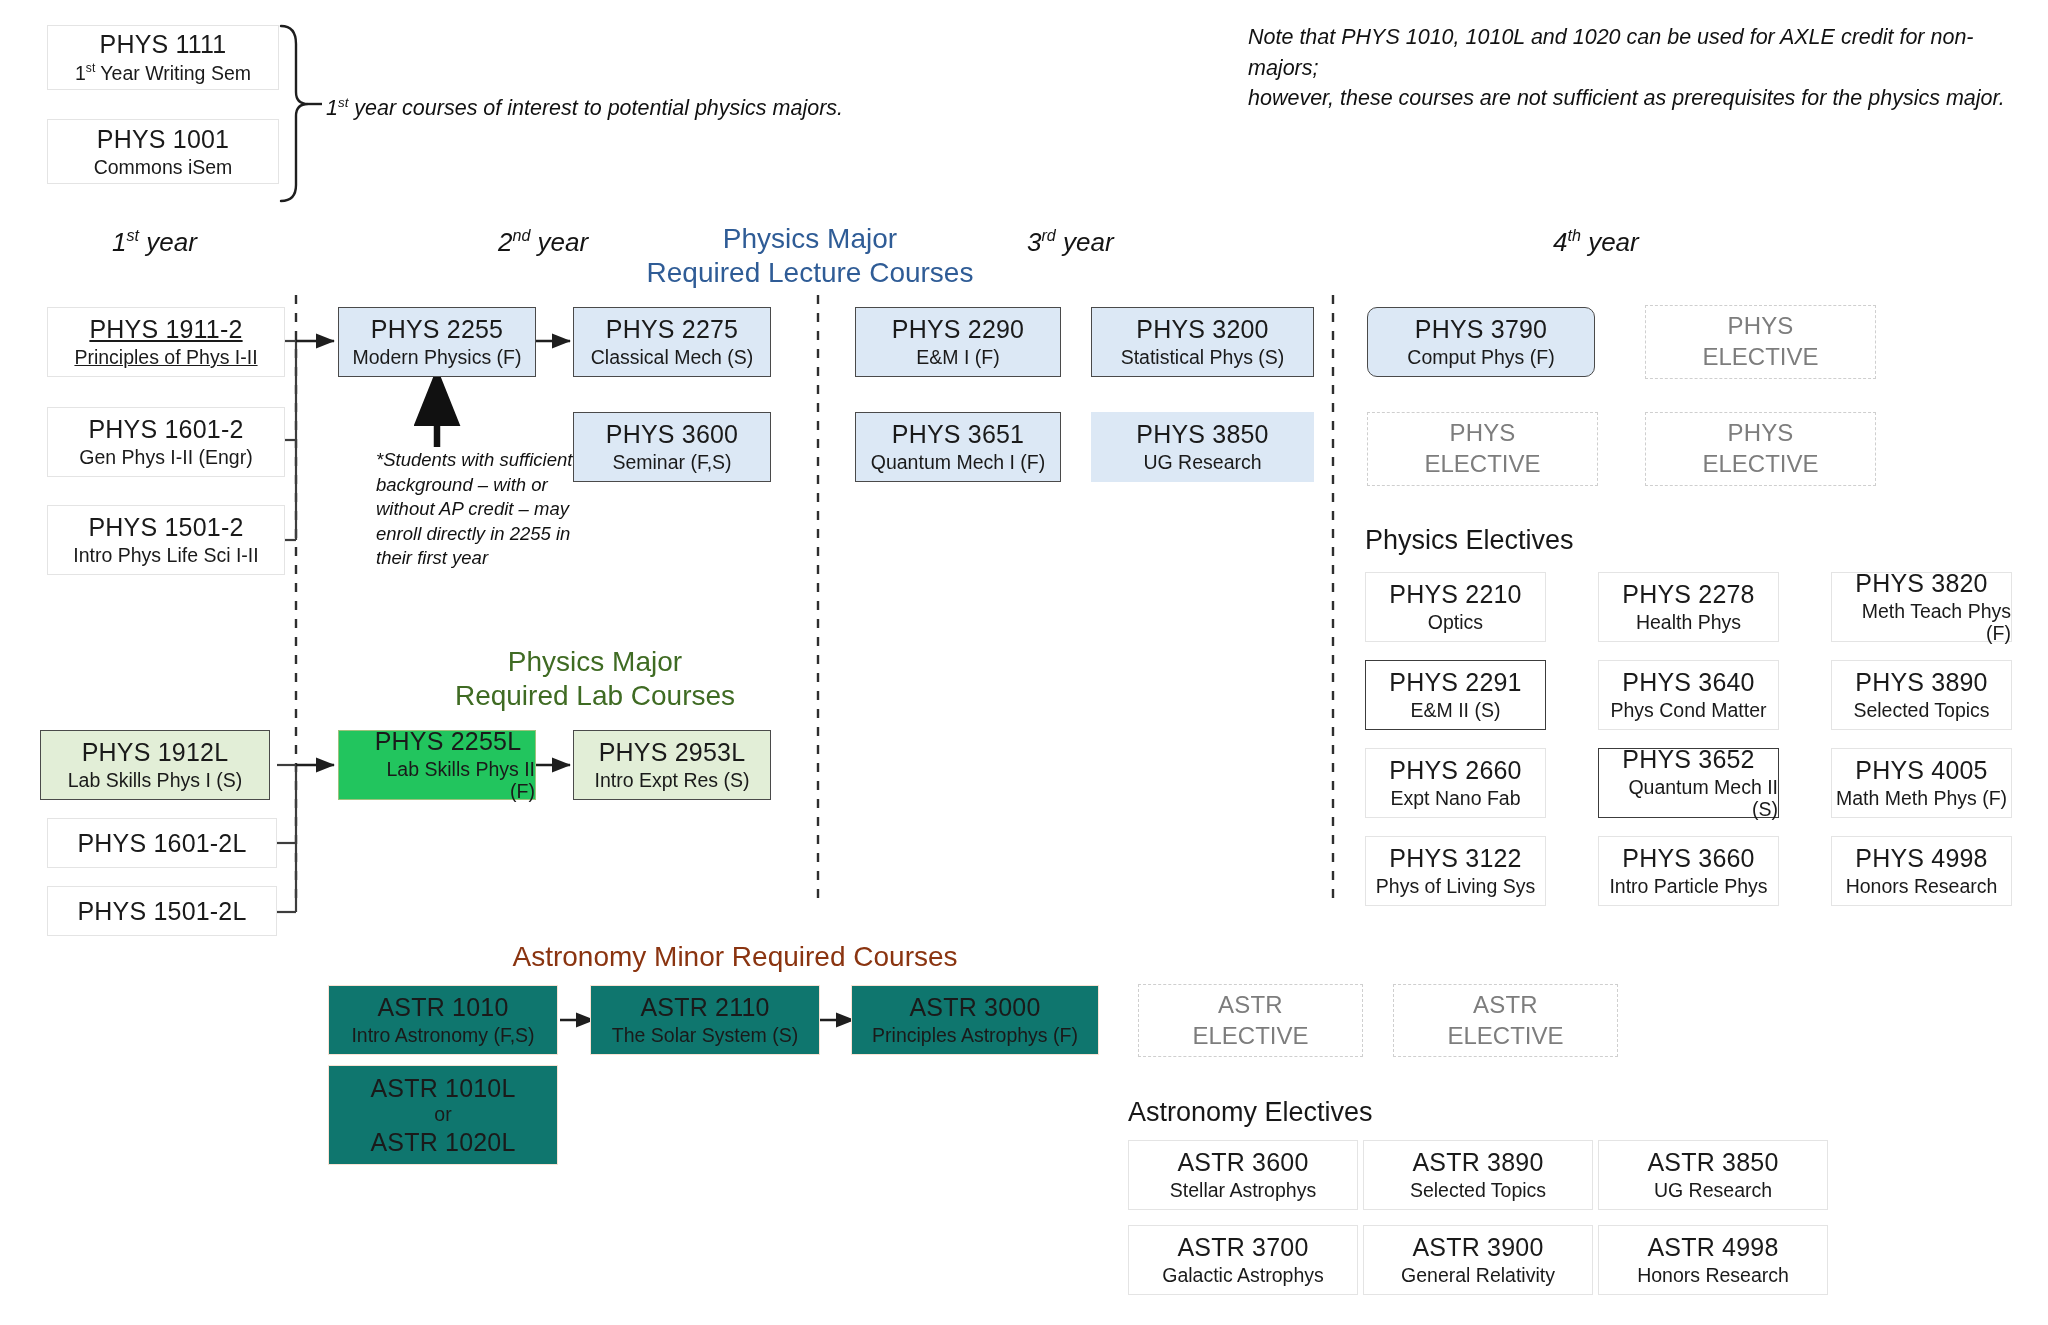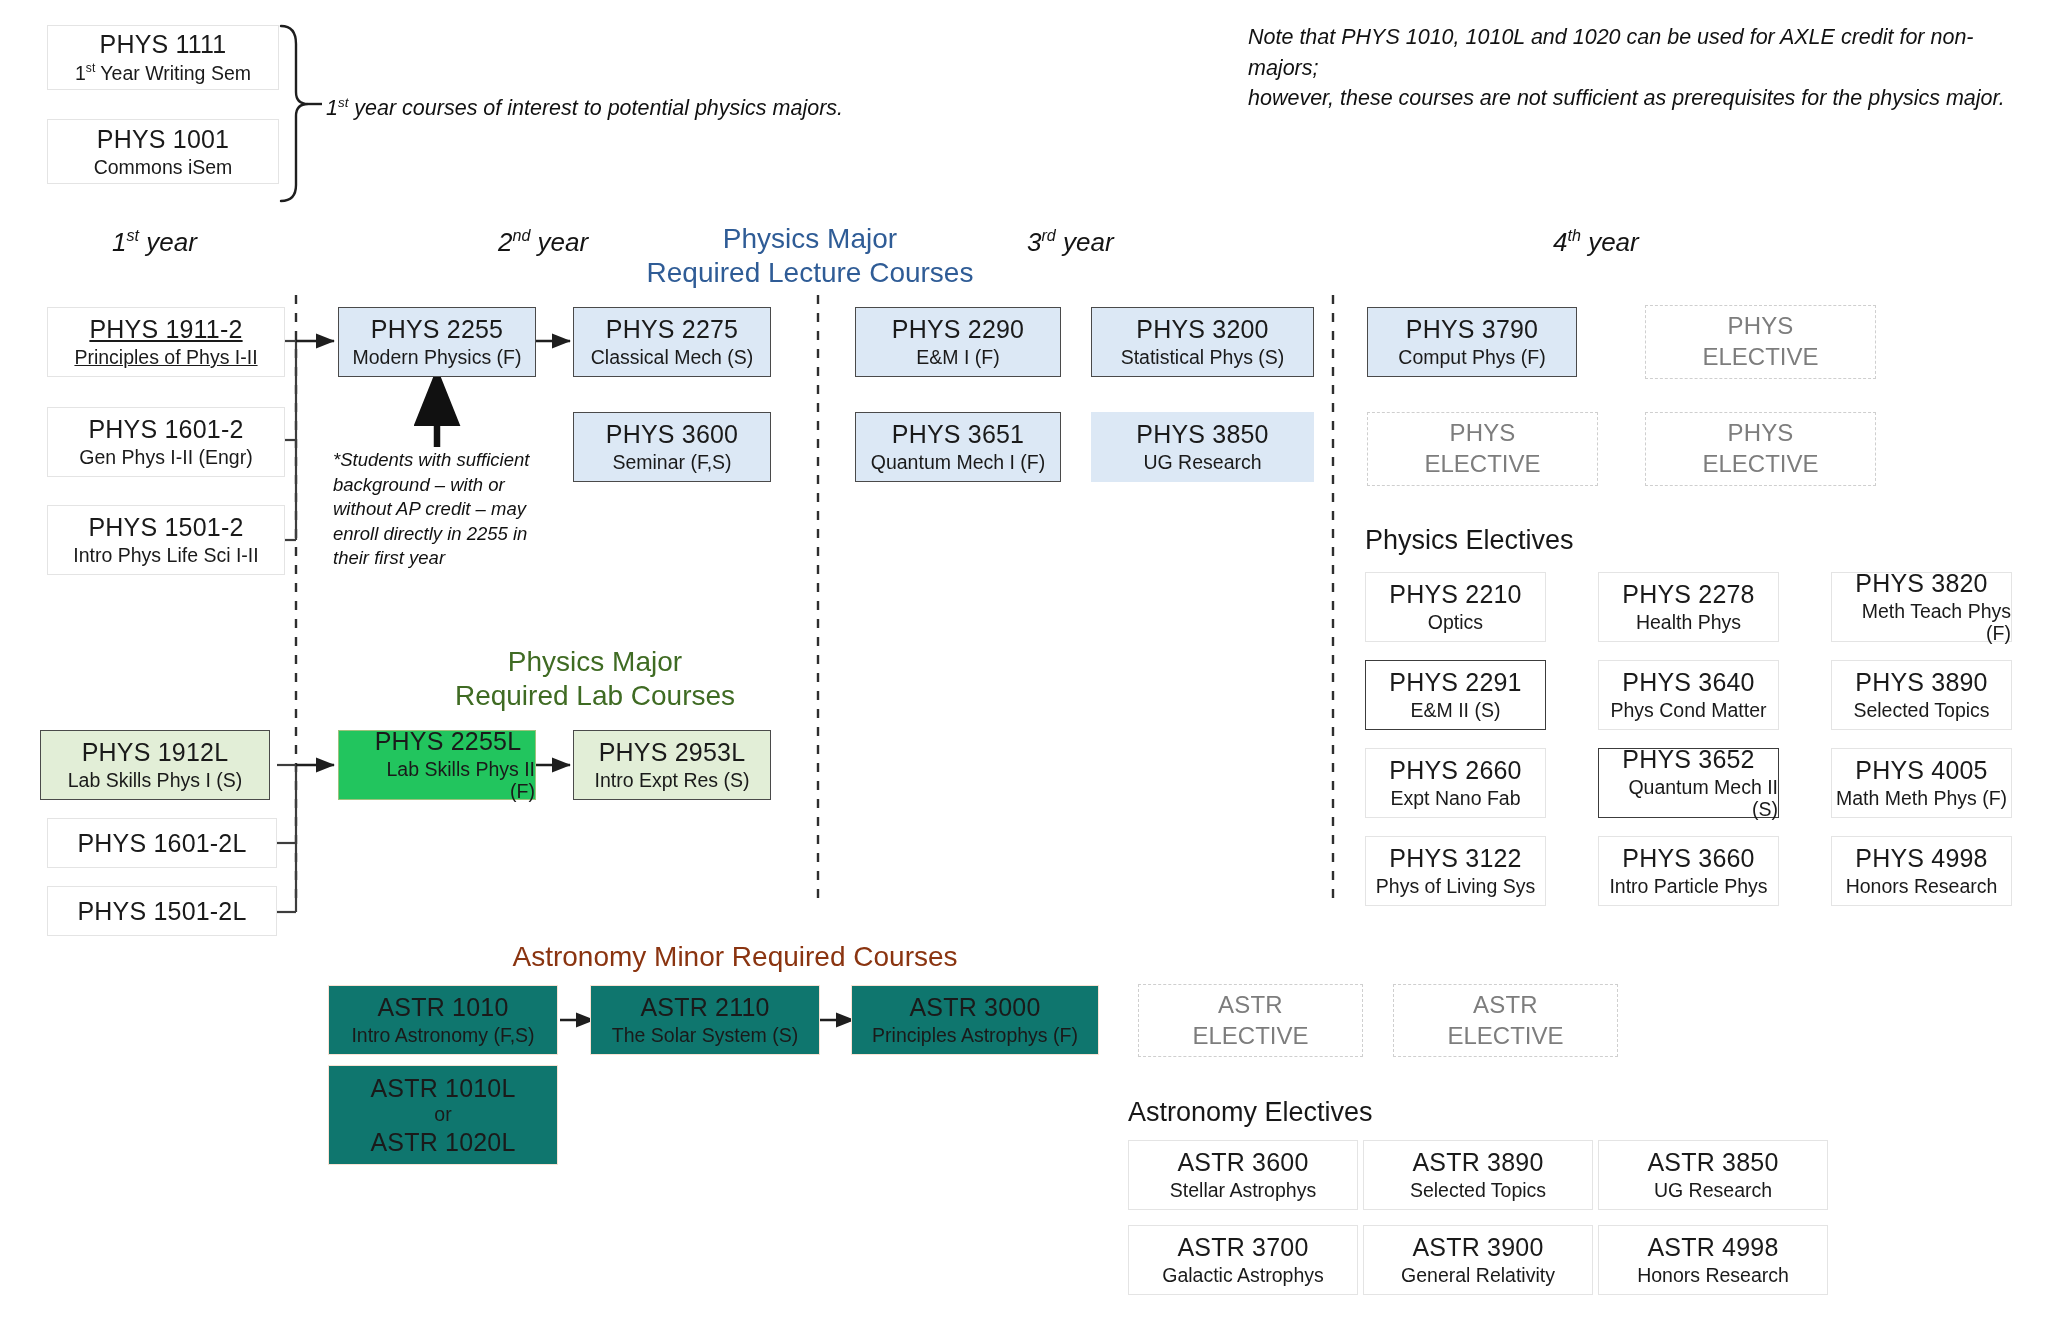--- a/index.html
+++ b/index.html
@@ -48,21 +48,21 @@
   }
   .year-label sup{font-size:.62em;vertical-align:super;}
   .elect-head{position:absolute;font-size:27px;color:#171717;white-space:nowrap;}
 
   .note{
     position:absolute;font-style:italic;font-size:21.5px;line-height:1.42;
     color:#111;text-align:left;
   }
   .footnote{
     position:absolute;font-style:italic;font-size:18.5px;line-height:1.33;
-    color:#111;text-align:left;
+    color:#111;text-align:left;margin-left:43px;
   }
   svg.ov{position:absolute;left:0;top:0;width:2048px;height:1325px;overflow:visible;pointer-events:none;}
 </style>
 </head>
 <body>
 
 <div class="canvas">
 
   <svg class="ov" viewBox="0 0 2048 1325">
     <defs>
@@ -176,21 +176,21 @@
   </div>
   <div class="box blue" style="left:855px;top:412px;width:206px;height:70px;">
     <span class="code">PHYS 3651</span>
     <span class="title">Quantum Mech I (F)</span>
   </div>
   <div class="box blue" style="left:1091px;top:412px;width:223px;height:70px;border:1px solid #dce8f5;">
     <span class="code">PHYS 3850</span>
     <span class="title">UG Research</span>
   </div>
 
-  <div class="box blue" style="left:1367px;top:307px;width:210px;height:70px;">
+  <div class="box blue" style="left:1367px;top:307px;width:228px;height:70px;border-radius:10px;">
     <span class="code">PHYS 3790</span>
     <span class="title">Comput Phys (F)</span>
   </div>
 
   <div class="box elective" style="left:1645px;top:305px;width:231px;height:74px;">
     <span class="code">PHYS</span>
     <span class="title">ELECTIVE</span>
   </div>
   <div class="box elective" style="left:1367px;top:412px;width:231px;height:74px;">
     <span class="code">PHYS</span>

